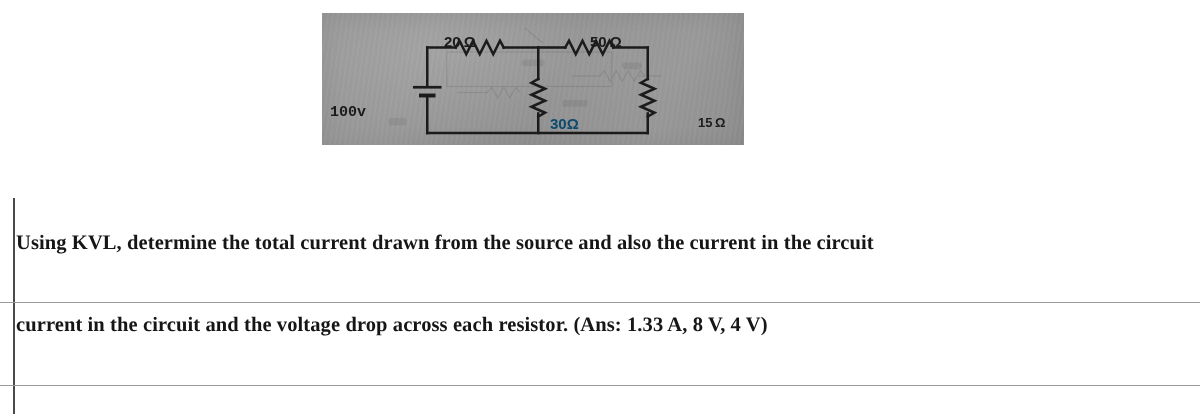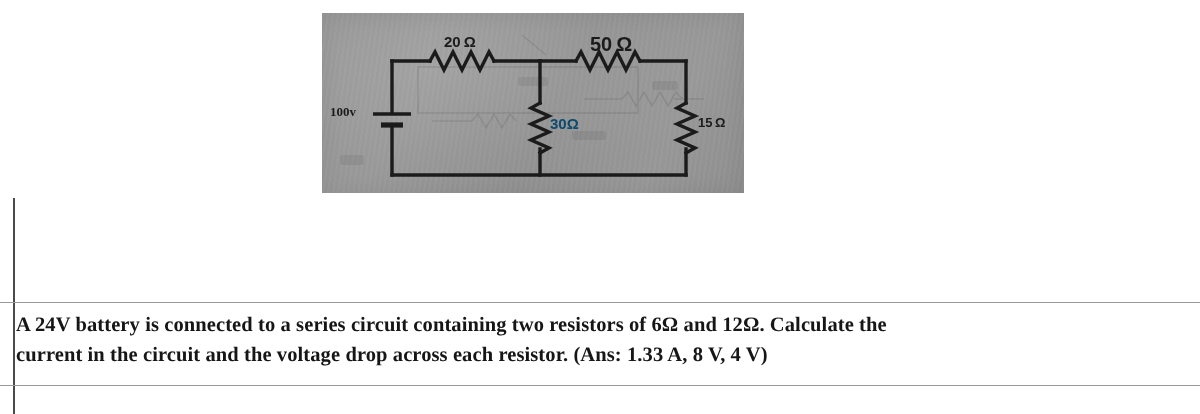--- a/index.html
+++ b/index.html
@@ -15,21 +15,21 @@
     overflow: hidden;
     position: relative;
   }
 
   
   #figure-region {
     position: absolute;
     left: 322px;
     top: 13px;
     width: 422px;
-    height: 180px;
+    height: 132px;
   }
   .photo-paper {
     position: absolute;
     inset: 0;
     background:
       radial-gradient(ellipse 70% 60% at 30% 30%, rgba(255,255,255,0.05), rgba(0,0,0,0.03)),
       linear-gradient(115deg, #9b9b9b 0%, #9f9f9f 25%, #979797 55%, #9d9d9d 80%, #949494 100%);
     box-shadow: inset 0 0 22px rgba(0,0,0,0.07);
   }
   .photo-paper::after{
@@ -141,31 +141,31 @@
       <path d="M364 88 l-9 5 l18 8 l-18 8 l18 8 l-18 8 l18 8 l-9 5"></path>
     </g>
 
     <g stroke="#1b1b1b" stroke-linecap="butt">
       <line x1="51" y1="99" x2="89" y2="99" stroke-width="3.6"></line>
       <line x1="59" y1="110" x2="81" y2="110" stroke-width="5.2"></line>
     </g>
   </svg>
 
   <div style="position:absolute;left:122px;top:20px;font-size:15px;font-weight:700;color:#1b1b1b;font-family:'Liberation Sans',sans-serif;">20 Ω</div>
-  <div style="position:absolute;left:268px;top:20px;font-size:20px;font-weight:700;color:#1b1b1b;font-family:'Liberation Sans',sans-serif;">50 Ω</div>
+  <div style="position:absolute;left:268px;top:20px;font-size:15px;font-weight:700;color:#1b1b1b;font-family:'Liberation Sans',sans-serif;">50 Ω</div>
   <div style="position:absolute;left:228px;top:102px;font-size:15px;font-weight:700;color:#0c4a6e;font-family:'Liberation Sans',sans-serif;">30Ω</div>
   <div style="position:absolute;left:376px;top:102px;font-size:13px;font-weight:700;color:#1b1b1b;font-family:'Liberation Sans',sans-serif;">15 Ω</div>
-  <div style="position:absolute;left:8px;top:91px;font-size:13px;font-weight:700;color:#1b1b1b;font-family:Liberation Serif, serif;">100v</div>
+  <div style="position:absolute;left:8px;top:91px;font-size:15px;font-weight:700;color:#1b1b1b;font-family:Liberation Mono, monospace;">100v</div>
 </div>
 
 <div id="text-block">
   <div class="vrule"></div>
   <div class="hrule r1"></div>
   <div class="hrule r2"></div>
 
   <div class="para p1">
+    <span class="line">Using KVL, determine the total current drawn from the source and also the current in the circuit</span>
   </div>
 
   <div class="para p2">
-    <span class="line">A 24V battery is connected to a series circuit containing two resistors of 6Ω and 12Ω. Calculate the</span>
     <span class="line">current in the circuit and the voltage drop across each resistor. (Ans: 1.33 A, 8 V, 4 V)</span>
   </div>
 </div>
 
 </body></html>

